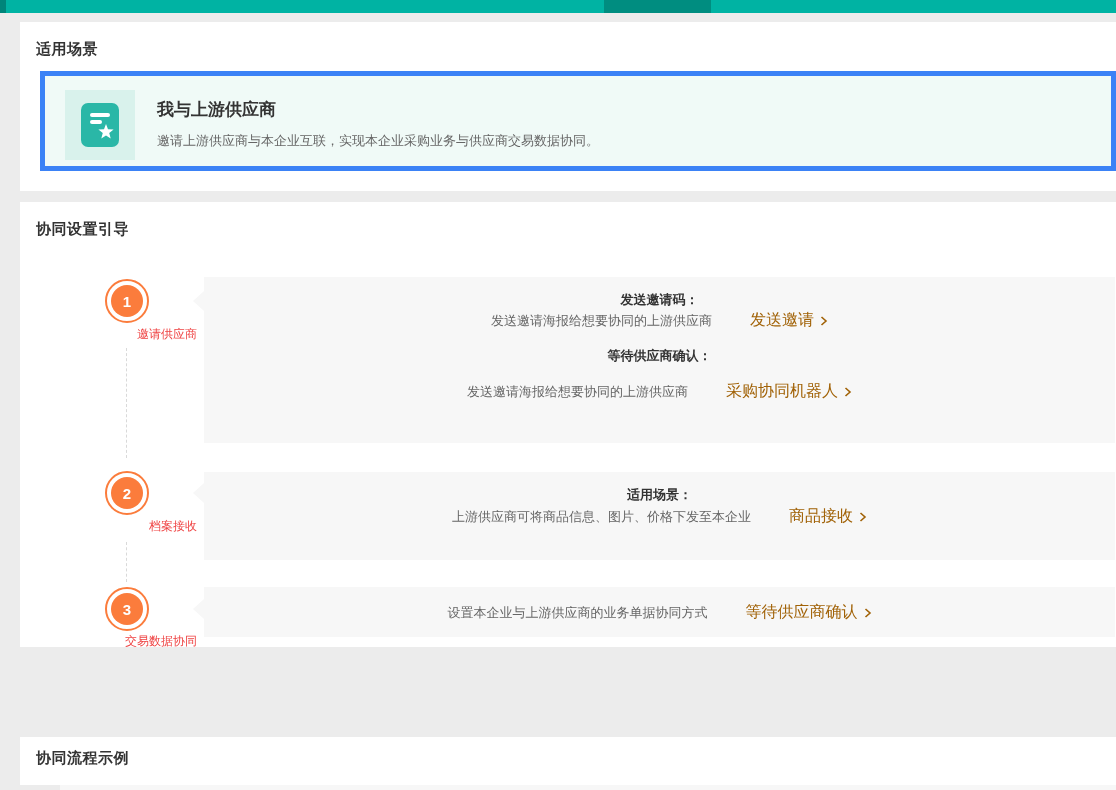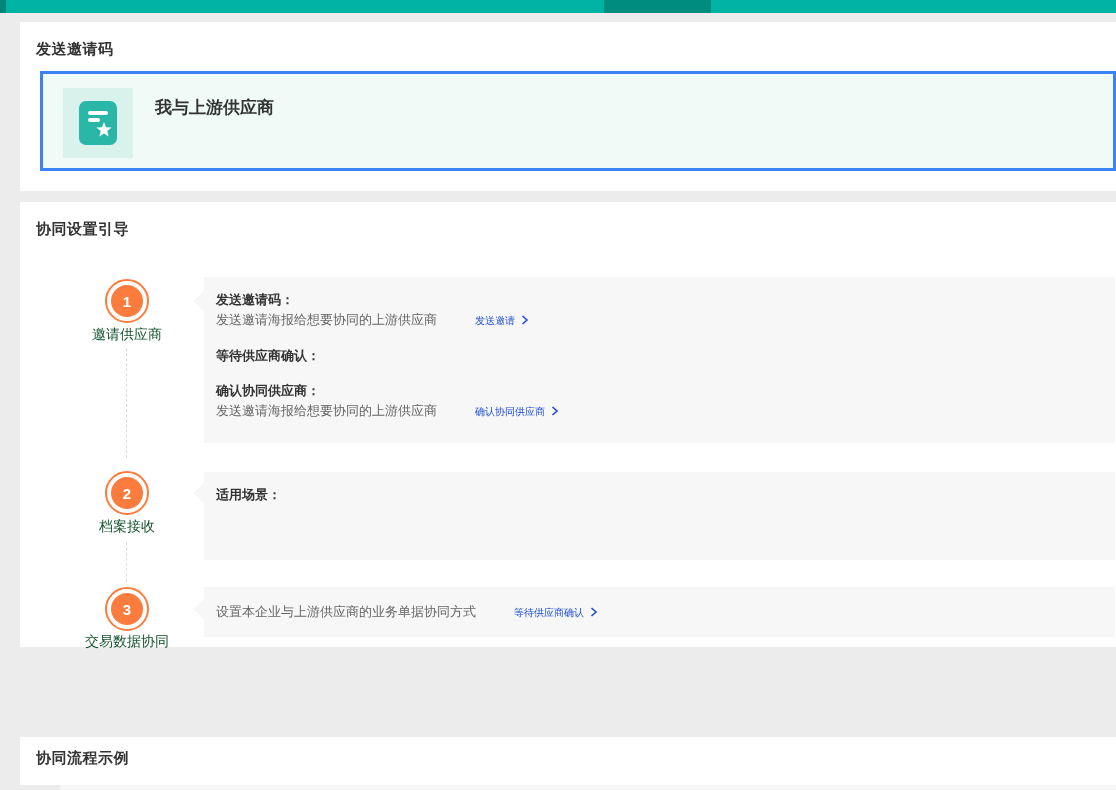--- a/index.html
+++ b/index.html
@@ -13,68 +13,69 @@
   .topbar-active { position:absolute; left:604px; top:0; width:107px; height:13px; background:#008d80; }
 
   
   .card { position:absolute; left:20px; right:0; background:#ffffff; }
   .card1 { top:22px; height:169px; }
   .card2 { top:202px; height:445px; }
   .card3 { top:737px; height:48px; }
   .card-title { position:absolute; left:16px; font-size:15px; font-weight:bold; color:#333; letter-spacing:.5px; }
 
   
-  .banner { position:absolute; left:20px; right:0; top:49px; height:100px; background:#f0faf7; border:3px solid #3b82f6;text-decoration:underline; }
+  .banner { position:absolute; left:20px; right:0; top:49px; height:100px; background:#f0faf7; border:5px solid #3b82f6;text-decoration:underline; }
   .icon-box { position:absolute; left:20px; top:14px; width:70px; height:70px; background:#d9f2ec; display:flex; align-items:center; justify-content:center; }
   .banner-title { position:absolute; left:112px; top:22px; font-size:17px; font-weight:bold; color:#333; }
   .banner-desc { position:absolute; left:112px; top:56px; font-size:13px; color:#666; }
 
   
   .step-ring { position:absolute; left:85px; width:44px; height:44px; border:2px solid #fb7c3c; border-radius:50%; background:#fff; display:flex; align-items:center; justify-content:center; }
   .step-dot { width:32px; height:32px; border-radius:50%; background:#fb7c3c; color:#fff; font-size:15px; font-weight:bold; display:flex; align-items:center; justify-content:center; }
-  .step-label { position:absolute; left:37px; width:140px; text-align:center; font-size:14px; color:#14532d; }
+  .step-label { position:absolute; left:37px; width:140px; text-align:right; font-size:12px; color:#ef4444; }
   .dash { position:absolute; left:106px; width:0; border-left:1px dashed #d9d9d9; }
 
   
-  .gbox { position:absolute; left:184px; right:1px; background:#f7f7f7; }
+  .gbox { position:absolute; left:184px; right:1px; background:#f7f7f7;text-align:center; }
   .notch { position:absolute; left:-11px; width:0; height:0; border-top:10px solid transparent; border-bottom:10px solid transparent; border-right:11px solid #f7f7f7; }
   .box1-inner { padding:13px 12px; }
   .box2-inner { padding:13px 12px; }
   .box3-inner { padding:16px 12px; }
   .item { margin-bottom:15px; }
   .item-title { font-size:13px; font-weight:bold; color:#333; line-height:20px; }
   .item-body { font-size:13px; color:#666; line-height:20px; }
   .line22 { line-height:22px; }
-  .glink { margin-left:38px; color:#1d4ed8; font-size:10px; cursor:pointer; white-space:nowrap; }
+  .glink { margin-left:38px; color:#a16207; font-size:16px; cursor:pointer; white-space:nowrap; }
   .glink svg { margin-left:6px; vertical-align:-1px; }
 
   .bottom-box { position:absolute; left:40px; right:0; top:48px; height:5px; background:#f7f7f7; }
 </style>
 </head>
 <body>
 
 <div class="page">
 
   <div class="topbar">
     <div class="topbar-sliver"></div>
     <div class="topbar-active"></div>
   </div>
 
   <div class="card card1">
-    <div class="card-title" style="top:18px">发送邀请码</div>
+    <div class="card-title" style="top:18px">适用场景</div>
     <div class="banner">
       <div class="icon-box">
         <svg width="38" height="44" viewBox="0 0 38 44">
           <rect x="0" y="0" width="38" height="44" rx="7" fill="#2ab7a7"></rect>
           <rect x="9" y="10" width="20" height="4" rx="2" fill="#ffffff"></rect>
           <rect x="9" y="17" width="12" height="4" rx="2" fill="#ffffff"></rect>
           <polygon fill="#ffffff" points="25,21 27,26.25 32.61,26.53 28.23,30.05 29.7,35.47 25,32.4 20.3,35.47 21.77,30.05 17.39,26.53 23,26.25"></polygon>
         </svg>
       </div>
       <div class="banner-title">我与上游供应商</div>
+      <div class="banner-desc">邀请上游供应商与本企业互联，实现本企业采购业务与供应商交易数据协同。</div>
     </div>
   </div>
 
   <div class="card card2">
     <div class="card-title" style="top:18px">协同设置引导</div>
 
     <div class="step-ring" style="top:77px">
       <div class="step-dot">1</div>
     </div>
     <div class="step-label" style="top:124px">邀请供应商</div>
@@ -99,34 +100,38 @@
           <div class="item-body">
             <span>发送邀请海报给想要协同的上游供应商</span><span class="glink"><span>发送邀请</span><svg width="8" height="10" viewBox="0 0 8 10">
                   <path d="M1.5 1 L6 5 L1.5 9" fill="none" stroke="currentColor" stroke-width="1.6"></path>
                 </svg></span>
           </div>
         </div>
         <div class="item">
           <div class="item-title">等待供应商确认：</div>
         </div>
         <div class="item">
-          <div class="item-title">确认协同供应商：</div>
           <div class="item-body">
-            <span>发送邀请海报给想要协同的上游供应商</span><span class="glink"><span>确认协同供应商</span><svg width="8" height="10" viewBox="0 0 8 10">
+            <span>发送邀请海报给想要协同的上游供应商</span><span class="glink"><span>采购协同机器人</span><svg width="8" height="10" viewBox="0 0 8 10">
                   <path d="M1.5 1 L6 5 L1.5 9" fill="none" stroke="currentColor" stroke-width="1.6"></path>
                 </svg></span>
           </div>
         </div>
       </div>
     </div>
 
     <div class="gbox" style="top:270px; height:88px">
       <div class="notch" style="top:11px"></div>
       <div class="box2-inner">
         <div class="item-title">适用场景：</div>
+        <div class="item-body line22">
+          <span>上游供应商可将商品信息、图片、价格下发至本企业</span><span class="glink"><span>商品接收</span><svg width="8" height="10" viewBox="0 0 8 10">
+                <path d="M1.5 1 L6 5 L1.5 9" fill="none" stroke="currentColor" stroke-width="1.6"></path>
+              </svg></span>
+        </div>
       </div>
     </div>
 
     <div class="gbox" style="top:385px; height:50px">
       <div class="notch" style="top:12px"></div>
       <div class="box3-inner">
         <div class="item-body" style="line-height:18px">
           <span>设置本企业与上游供应商的业务单据协同方式</span><span class="glink"><span>等待供应商确认</span><svg width="8" height="10" viewBox="0 0 8 10">
                 <path d="M1.5 1 L6 5 L1.5 9" fill="none" stroke="currentColor" stroke-width="1.6"></path>
               </svg></span>

